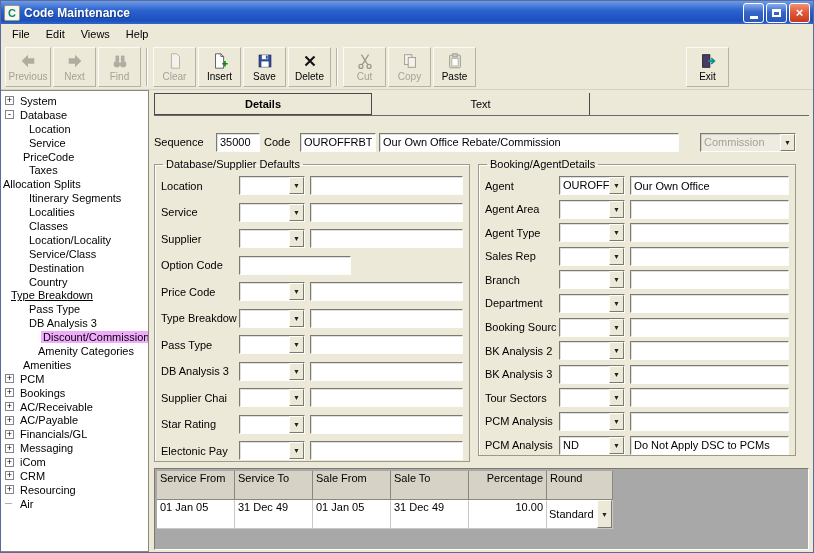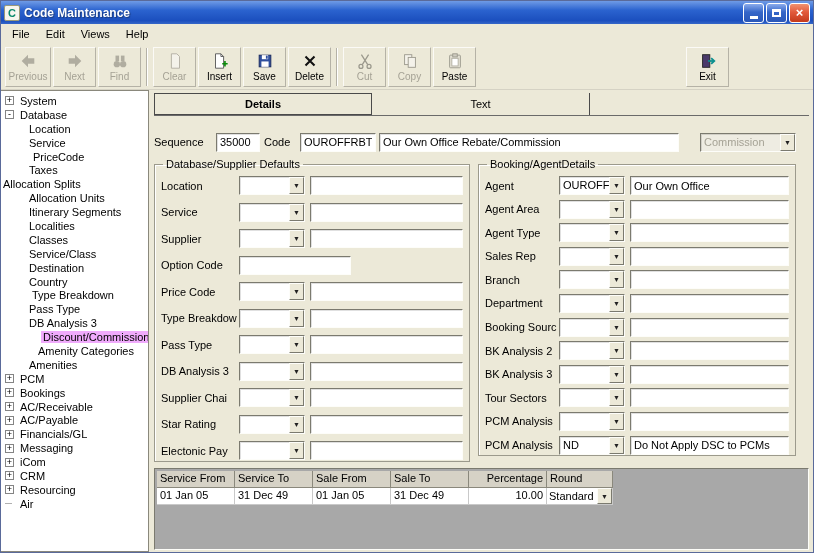--- a/index.html
+++ b/index.html
@@ -69,21 +69,21 @@
   .group-left .form-row{margin-bottom:7.5px;}
   .group-right .form-row{margin-bottom:4.6px;}
   .form-label{flex:0 0 78px;width:78px;white-space:nowrap;overflow:hidden;}
   .group-right .form-label{flex:0 0 74px;width:74px;}
   .form-row .combo{flex:0 0 66px;width:66px;}
   .form-row .text-input{flex:1;margin-left:5px;min-width:0;}
   .form-row .text-input.wide{flex:0 0 112px;margin-left:0;}
 
   .grid-area{flex:1;margin-top:4px;background:#a8a8a8;border:1px solid;border-color:#7b7a6f #fdfdf9 #fdfdf9 #7b7a6f;padding:2px;overflow:hidden;}
   .grid{display:grid;grid-template-columns:78px 78px 78px 78px 78px 66px;width:458px;background:#a8a8a8;}
-  .grid-cell{height:17px;padding:1px 3px;background:#fff;border-right:1px solid #c9c9c9;border-bottom:1px solid #c9c9c9;overflow:hidden;white-space:nowrap;}
+  .grid-cell{height:29px;padding:1px 3px;background:#fff;border-right:1px solid #c9c9c9;border-bottom:1px solid #c9c9c9;overflow:hidden;white-space:nowrap;}
   .grid-cell.grid-header{background:#d6d2c6;border-right:1px solid #8a887c;border-bottom:1px solid #8a887c;}
   .grid-cell.num{text-align:right;}
   .round-cell{display:flex;align-items:center;padding:0;justify-content:flex-end;}
   .round-cell .round-text{flex:1;padding:1px 2px;}
   .round-cell .combo-arrow{height:100%;}
 
   svg{display:block;}
 </style>
 </head>
 <body>
@@ -229,66 +229,66 @@
         <div class="tree-row" style="padding-left: 4px;">
           <span class="tree-toggle">-</span>
           <span class="tree-label">Database</span>
         </div>
         <div class="tree-row" style="padding-left: 26px;">
           <span class="tree-label">Location</span>
         </div>
         <div class="tree-row" style="padding-left: 26px;">
           <span class="tree-label">Service</span>
         </div>
-        <div class="tree-row" style="padding-left: 30px;">
+        <div class="tree-row" style="padding-left: 20px;">
           <span class="tree-label">PriceCode</span>
         </div>
         <div class="tree-row" style="padding-left: 26px;">
           <span class="tree-label">Taxes</span>
         </div>
         <div class="tree-row" style="">
           <span class="tree-label">Allocation Splits</span>
         </div>
         <div class="tree-row" style="padding-left: 26px;">
-          <span class="tree-label">Allocation Units</span>
-        </div>
-        <div class="tree-row" style="padding-left: 26px;">
           <span class="tree-label">Itinerary Segments</span>
         </div>
         <div class="tree-row" style="padding-left: 26px;">
           <span class="tree-label">Localities</span>
         </div>
         <div class="tree-row" style="padding-left: 26px;">
           <span class="tree-label">Classes</span>
         </div>
         <div class="tree-row" style="padding-left: 26px;">
+          <span class="tree-label">Location/Locality</span>
+        </div>
+        <div class="tree-row" style="padding-left: 26px;">
           <span class="tree-label">Service/Class</span>
         </div>
         <div class="tree-row" style="padding-left: 26px;">
           <span class="tree-label">Destination</span>
         </div>
         <div class="tree-row" style="padding-left: 26px;">
           <span class="tree-label">Country</span>
         </div>
-        <div class="tree-row" style="padding-left: 29px;">
+        <div class="tree-row" style="padding-left: 8px; text-decoration: underline;">
           <span class="tree-label">Type Breakdown</span>
         </div>
         <div class="tree-row" style="padding-left: 26px;">
           <span class="tree-label">Pass Type</span>
         </div>
         <div class="tree-row" style="padding-left: 26px;">
           <span class="tree-label">DB Analysis 3</span>
         </div>
         <div class="tree-row selected" style="padding-left: 26px;">
           <span class="tree-label">Discount/Commission</span>
         </div>
         <div class="tree-row" style="padding-left: 35px;">
           <span class="tree-label">Amenity Categories</span>
         </div>
-        <div class="tree-row" style="padding-left: 26px; text-align: center;">
+        <div class="tree-row" style="padding-left: 20px; text-align: center;">
           <span class="tree-label">Amenities</span>
         </div>
         <div class="tree-row" style="padding-left: 4px;">
           <span class="tree-toggle">+</span>
           <span class="tree-label">PCM</span>
         </div>
         <div class="tree-row" style="padding-left: 4px;">
           <span class="tree-toggle">+</span>
           <span class="tree-label">Bookings</span>
         </div>

